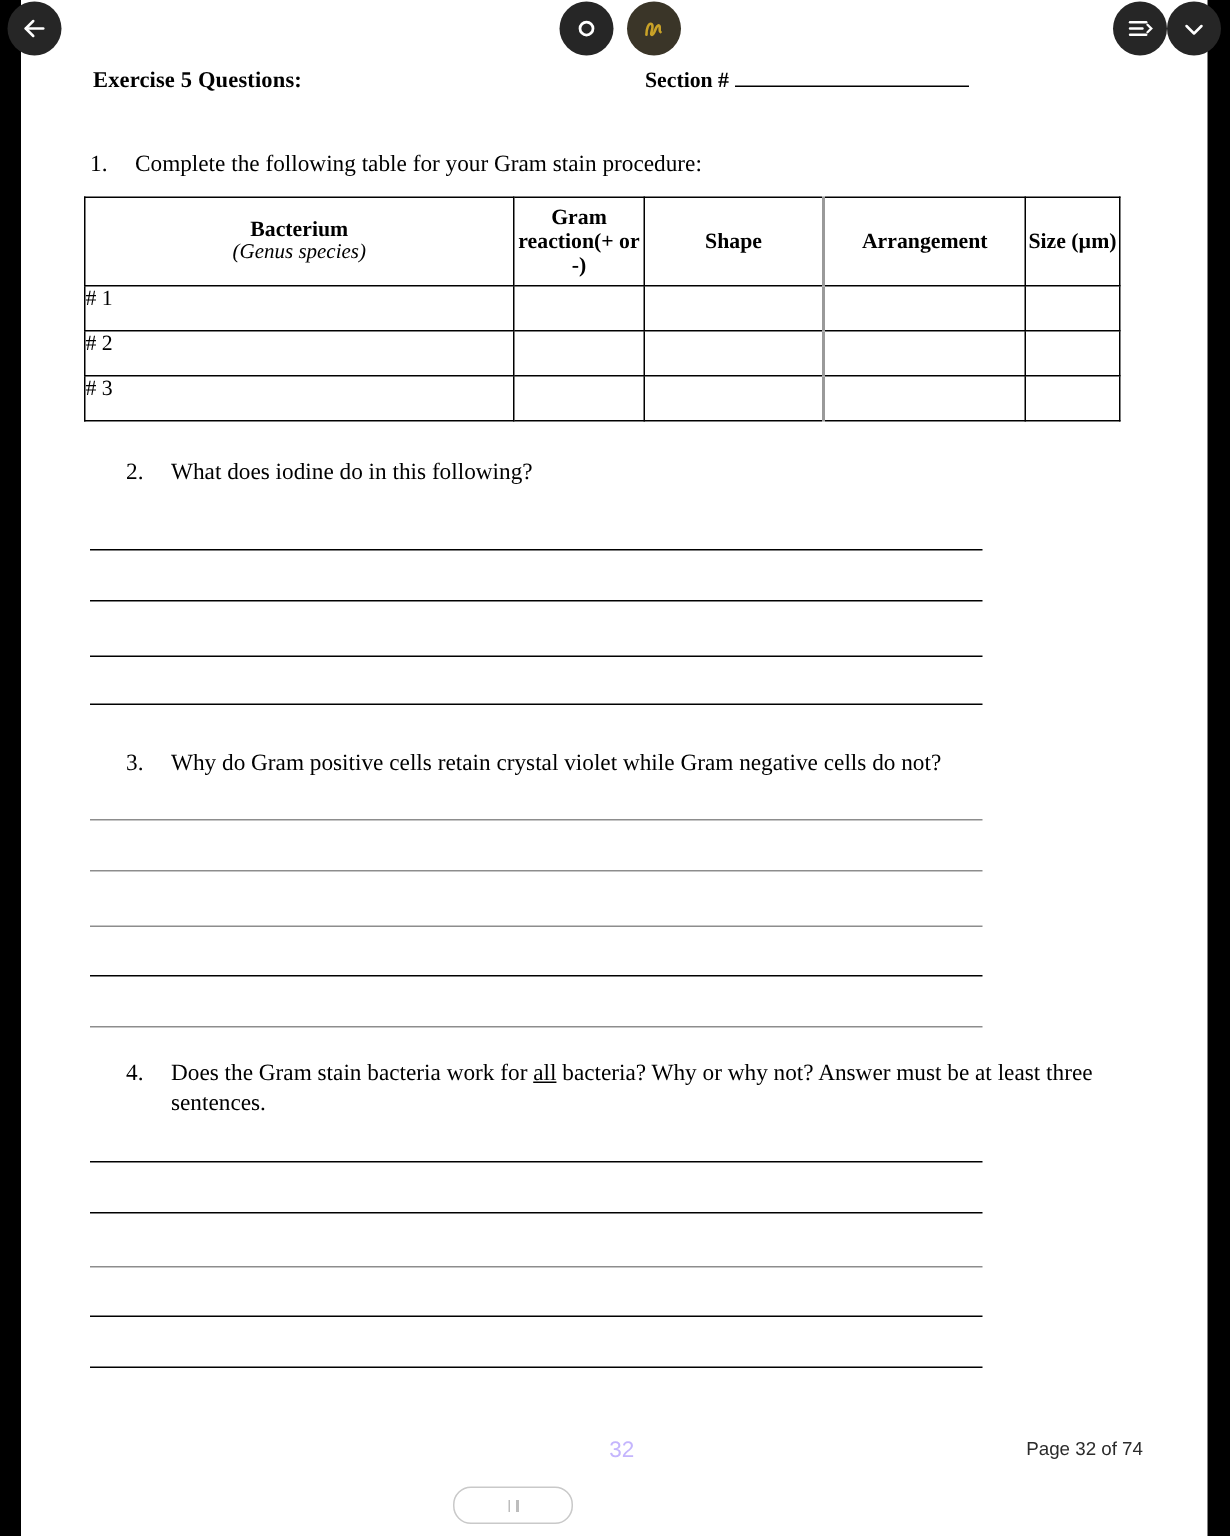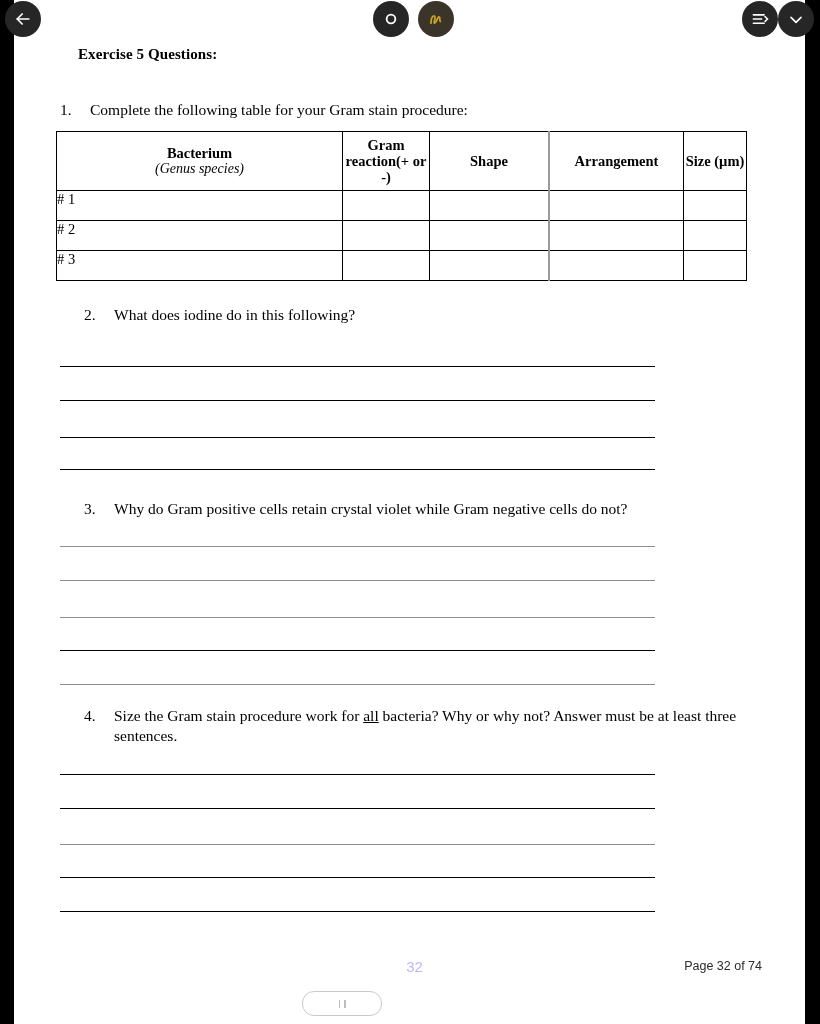--- a/index.html
+++ b/index.html
@@ -65,21 +65,21 @@
   }
 
   .hdr-row {
     position: absolute;
     left: 0; top: 44px;
     width: 791px;
     height: 44px;
   }
   #exercise-title {
     position: absolute;
-    left: 64px; top: 2px;
+    left: 48px; top: 2px;
     font-size: 15px;
     font-weight: bold;
     letter-spacing: 0.1px;
   }
   #name-block {
     position: absolute;
     left: 416px; top: 0px;
     font-size: 14.5px;
     font-weight: bold;
     line-height: 20px;
@@ -241,20 +241,23 @@
   <svg width="20" height="20" viewBox="0 0 24 24" fill="none" stroke="#ffffff" stroke-width="2" stroke-linecap="round" stroke-linejoin="round">
     <polyline points="6,10 12,16 18,10"></polyline>
   </svg>
 </div>
 
 <div id="doc">
 
   <div class="hdr-row">
     <div id="exercise-title">Exercise 5 Questions:</div>
     <div id="name-block">
+      <div>
+        <span>Section #</span><span class="field-line" id="section-underline"></span>
+      </div>
     </div>
   </div>
 
   <div class="q-row" id="q1">
     <span class="q-num">1.</span>
     <span class="q-text">Complete the following table for your Gram stain procedure:</span>
   </div>
 
   <table id="gram-table">
     <thead>
@@ -308,21 +311,21 @@
     <span class="q-text">Why do Gram positive cells retain crystal violet while Gram negative cells do not?</span>
   </div>
   <div class="ans-line grey" style="top:546px"></div>
   <div class="ans-line grey" style="top:580px"></div>
   <div class="ans-line grey" style="top:617px"></div>
   <div class="ans-line" style="top:650px"></div>
   <div class="ans-line grey" style="top:684px"></div>
 
   <div class="q-row" id="q4">
     <span class="q-num">4.</span>
-    <span class="q-text"><span>Size the Gram stain procedure work for </span><span class="underline-word">all</span><span> bacteria?  Why or why not? Answer must be at least three sentences.</span></span>
+    <span class="q-text"><span>Does the Gram stain bacteria work for </span><span class="underline-word">all</span><span> bacteria?  Why or why not? Answer must be at least three sentences.</span></span>
   </div>
   <div class="ans-line" style="top:774px"></div>
   <div class="ans-line" style="top:808px"></div>
   <div class="ans-line grey" style="top:844px"></div>
   <div class="ans-line" style="top:877px"></div>
   <div class="ans-line" style="top:911px"></div>
 
   <div id="page-number">32</div>
 </div>
 

